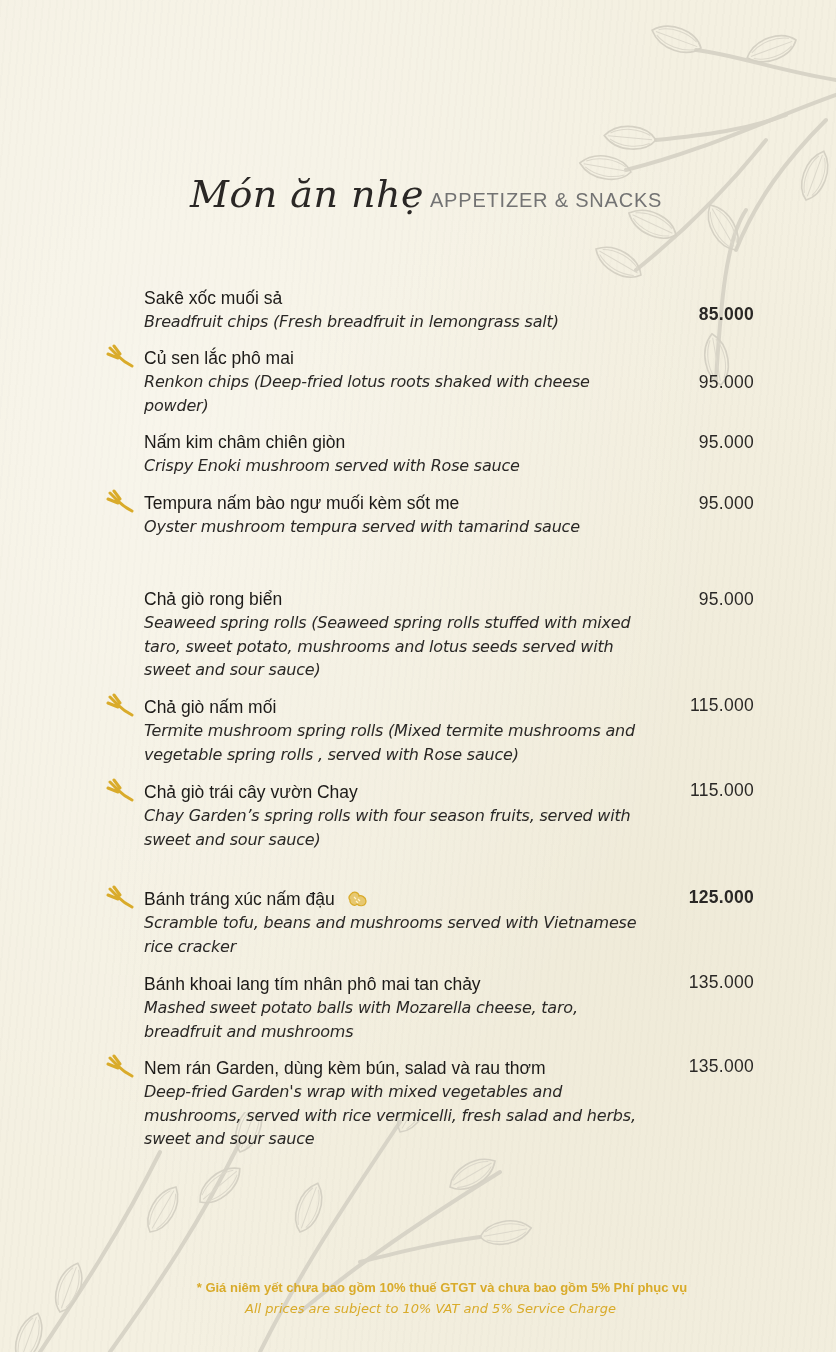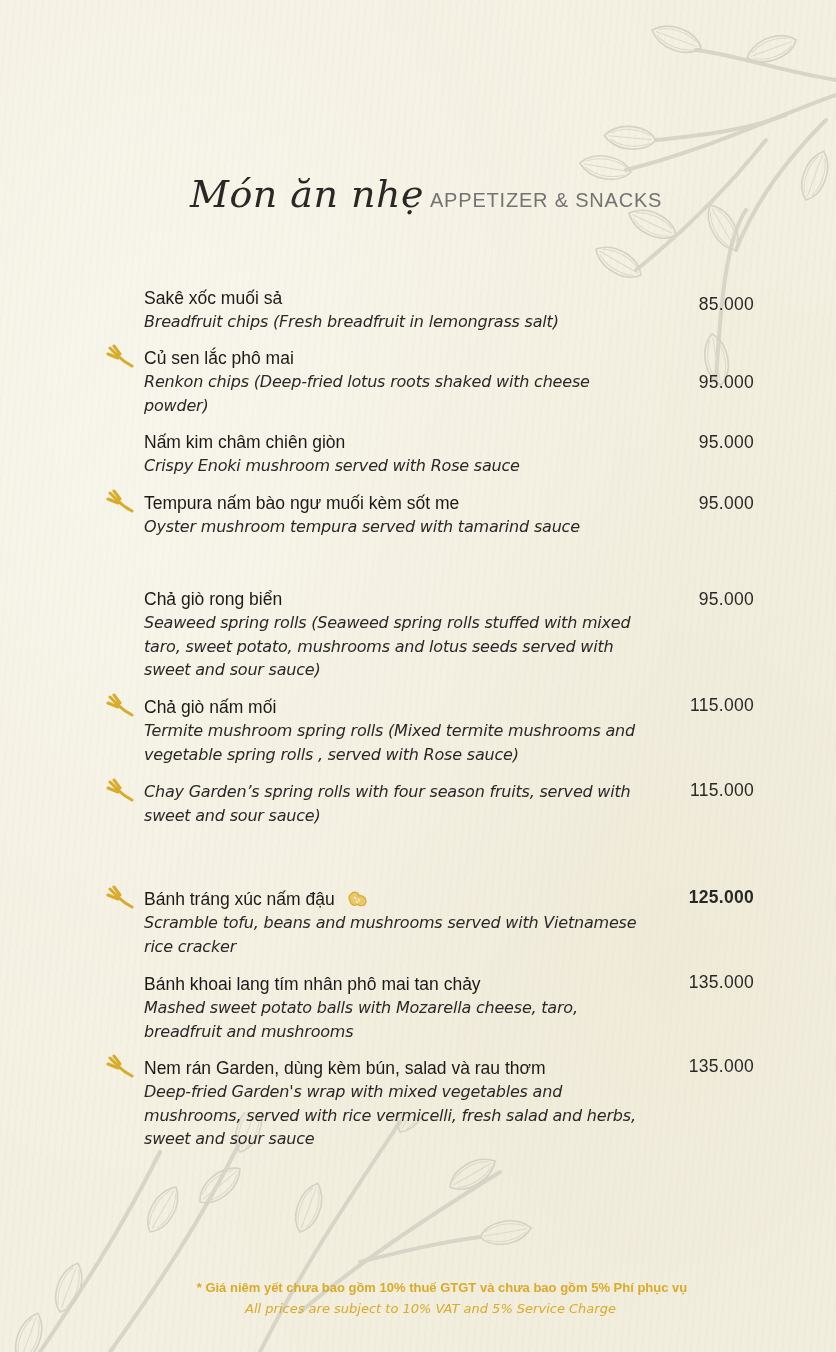--- a/index.html
+++ b/index.html
@@ -143,21 +143,21 @@
 </div>
 
 <div class="header">
   <span class="header-script">Món ăn nhẹ</span>
   <span class="header-caps">APPETIZER &amp; SNACKS</span>
 </div>
 
 <div class="menu">
 
   <div class="item" style="top:286px;">
-    <div class="item-price" style="top:8px;">85.000</div>
+    <div class="item-price" style="top:18px;font-weight:bold;">85.000</div>
     <div class="item-name">
         <span>Sakê xốc muối sả</span>
       </div>
     <div class="item-desc">Breadfruit chips (Fresh breadfruit in lemongrass salt)</div>
   </div>
 
   <div class="item" style="top:346px;">
     <svg class="sig-icon" viewBox="0 0 28 24">
         <path d="M4,4 L12,12 M8,2 L14,10 M2,10 L12,14 M12,12 C16,16 20,19 26,22" stroke="#d9ab2a" stroke-width="3" stroke-linecap="round" fill="none"></path>
       </svg>
@@ -204,20 +204,23 @@
         <span>Chả giò nấm mối</span>
       </div>
     <div class="item-desc">Termite mushroom spring rolls (Mixed termite mushrooms and vegetable spring rolls , served with Rose sauce)</div>
   </div>
 
   <div class="item" style="top:780px;">
     <svg class="sig-icon" viewBox="0 0 28 24">
         <path d="M4,4 L12,12 M8,2 L14,10 M2,10 L12,14 M12,12 C16,16 20,19 26,22" stroke="#d9ab2a" stroke-width="3" stroke-linecap="round" fill="none"></path>
       </svg>
     <div class="item-price" style="top:0px;">115.000</div>
+    <div class="item-name">
+        <span>Chả giò trái cây vườn Chay</span>
+      </div>
     <div class="item-desc">Chay Garden’s spring rolls with four season fruits, served with sweet and sour sauce)</div>
   </div>
 
   <div class="item" style="top:887px;">
     <svg class="sig-icon" viewBox="0 0 28 24">
         <path d="M4,4 L12,12 M8,2 L14,10 M2,10 L12,14 M12,12 C16,16 20,19 26,22" stroke="#d9ab2a" stroke-width="3" stroke-linecap="round" fill="none"></path>
       </svg>
     <div class="item-price" style="top:0px;font-weight:bold;">125.000</div>
     <div class="item-name">
       <span>Bánh tráng xúc nấm đậu</span>

